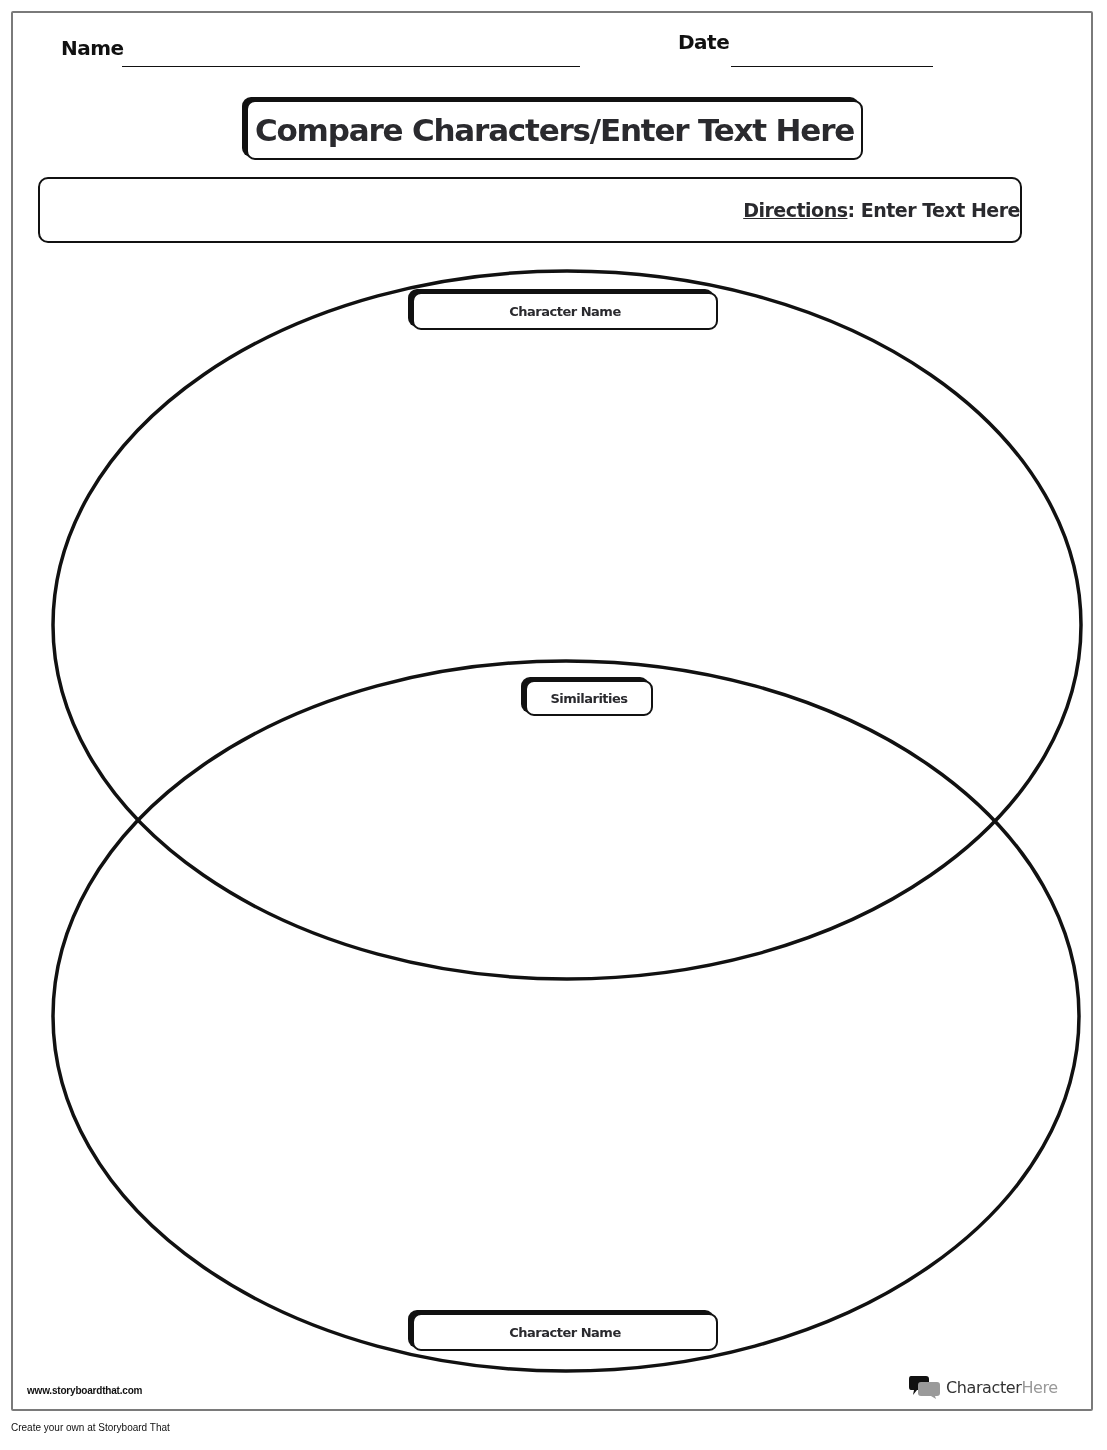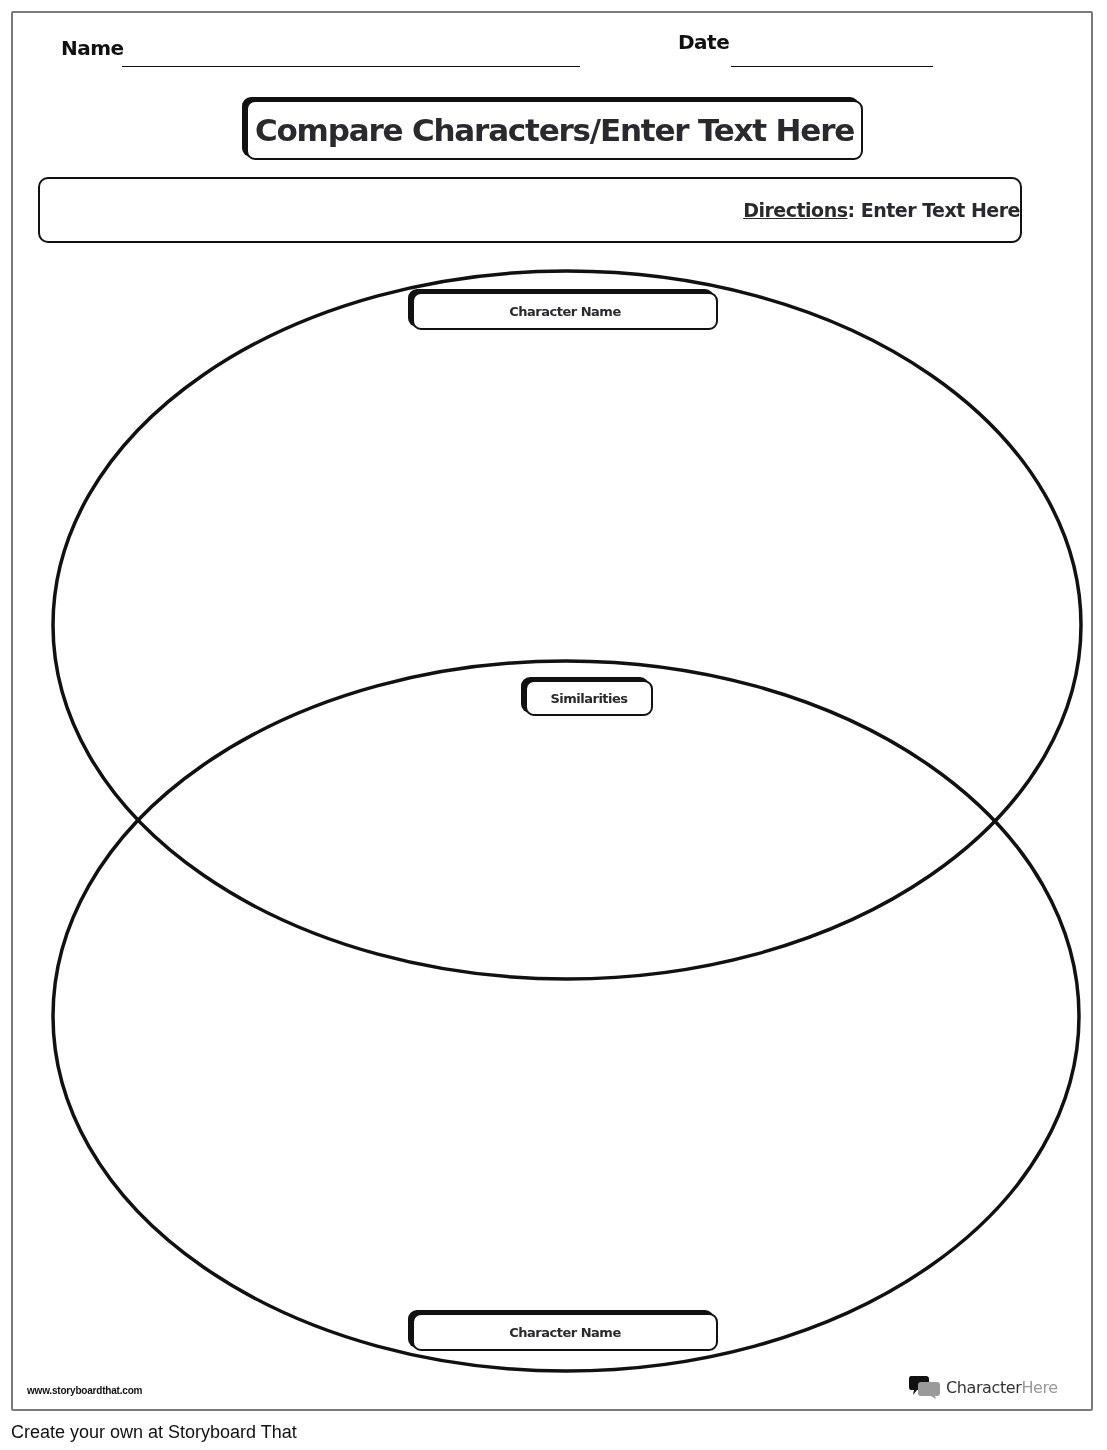--- a/index.html
+++ b/index.html
@@ -20,21 +20,21 @@
                font-family: "DejaVu Sans", sans-serif; font-weight: bold; font-size: 19px;
                color: #2a2a2e; padding: 20px 0 0 8px; letter-spacing: -0.5px; text-align: right; }
     .dir-box .u { text-decoration: underline; }
     .char-box { font-size: 13px; letter-spacing: -0.5px; height: 38px; }
     .svg-layer { position: absolute; left: 0; top: 0; }
     .url { position: absolute; left: 27px; top: 1385px; font-size: 10px; font-weight: bold;
            font-family: "Liberation Sans", sans-serif; color: #111; letter-spacing: -0.2px; }
     .brand { position: absolute; left: 908px; top: 1374px; display: flex; align-items: center; gap: 4px; }
     .brand .s1 { font-family: "DejaVu Sans", sans-serif; font-size: 16px; color: #333; letter-spacing: -0.4px; }
     .brand .s2 { font-family: "DejaVu Sans", sans-serif; font-size: 16px; color: #9a9a9a; letter-spacing: -0.4px; }
-    .footer { position: absolute; left: 11px; top: 1422px; font-size: 18px; color: #111;
+    .footer { position: absolute; left: 11px; top: 1422px; font-size: 10px; color: #111;
               font-family: "Liberation Sans", sans-serif; }
   </style>
 </head>
 <body>
 
 <div class="page"></div>
 
 <span class="label" style="left:61px; top:36px;">Name</span>
 <div class="line" style="left:122px; top:66px; width:458px;"></div>
 <span class="label" style="left:678px; top:30px;">Date</span>

